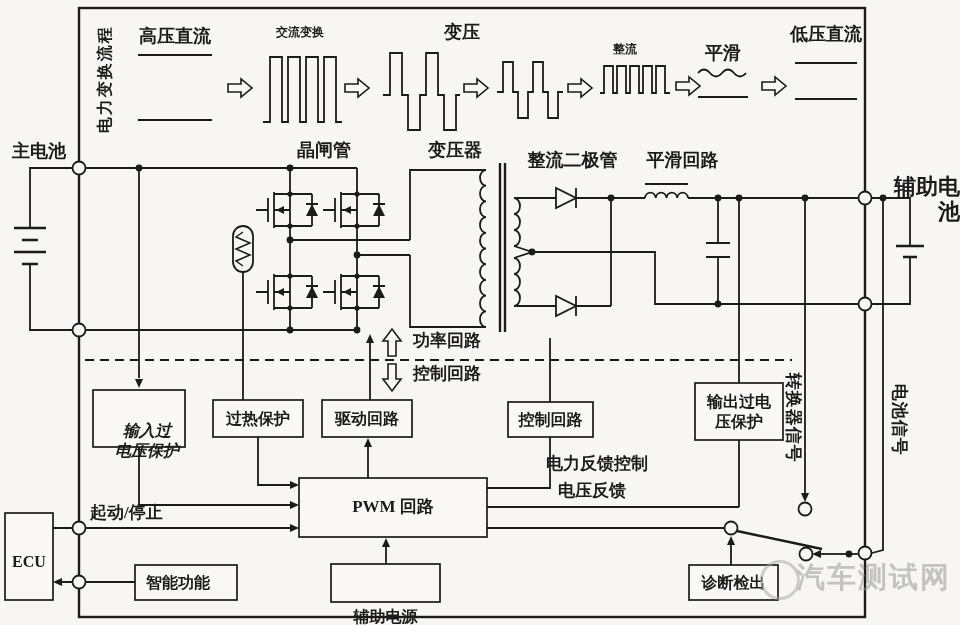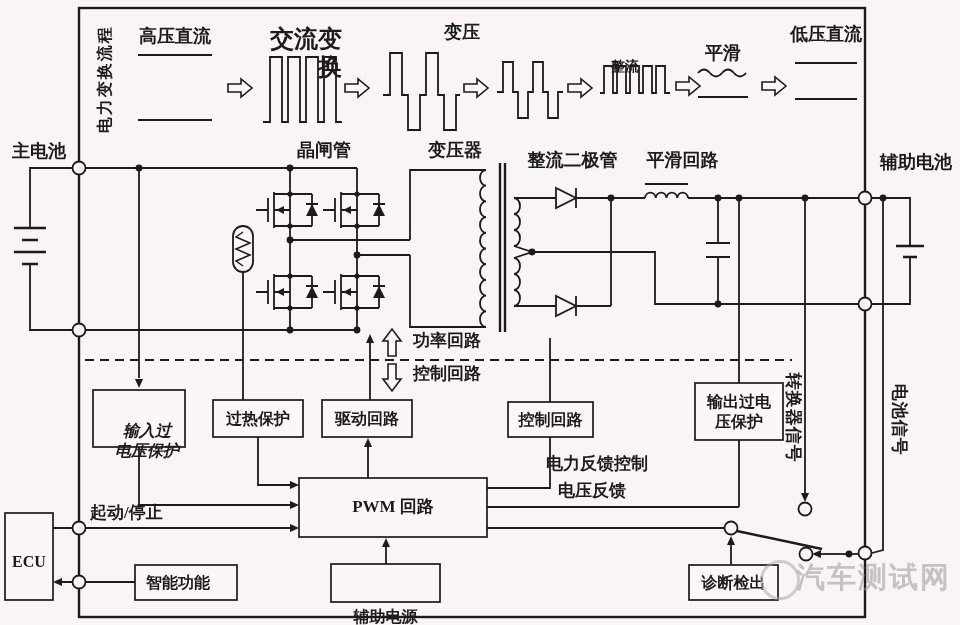--- a/index.html
+++ b/index.html
@@ -240,32 +240,32 @@
     <rect x="135" y="565" width="102" height="35" class="box"></rect>
     <rect x="331" y="564" width="109" height="38" class="box"></rect>
     <rect x="689" y="565" width="89" height="35" class="box"></rect>
     <rect x="5" y="513" width="48" height="87" class="box"></rect>
   </g>
 </svg>
 
 <div class="lbl c rot-l" style="left:40px;top:70px;width:130px;font-size:16px;letter-spacing:2px;">电力变换流程</div>
 
 <div class="lbl c" style="left:133px;top:26px;width:84px;font-size:18px;">高压直流</div>
-<div class="lbl c" style="left:258px;top:26px;width:84px;font-size:24px;text-align:right;">交流变换</div>
+<div class="lbl c" style="left:258px;top:26px;width:84px;font-size:12px;">交流变换</div>
 <div class="lbl c" style="left:432px;top:22px;width:60px;font-size:18px;">变压</div>
-<div class="lbl c" style="left:595px;top:59px;width:60px;font-size:14px;">整流</div>
+<div class="lbl c" style="left:595px;top:43px;width:60px;font-size:12px;">整流</div>
 <div class="lbl c" style="left:693px;top:43px;width:60px;font-size:18px;">平滑</div>
 <div class="lbl c" style="left:784px;top:24px;width:84px;font-size:18px;">低压直流</div>
 
 <div class="lbl" style="left:12px;top:141px;font-size:18px;">主电池</div>
 <div class="lbl c" style="left:284px;top:140px;width:80px;font-size:18px;">晶闸管</div>
 <div class="lbl c" style="left:415px;top:140px;width:80px;font-size:18px;">变压器</div>
 <div class="lbl c" style="left:520px;top:150px;width:105px;font-size:18px;">整流二极管</div>
 <div class="lbl c" style="left:640px;top:150px;width:85px;font-size:18px;">平滑回路</div>
-<div class="lbl" style="left:880px;top:152px;font-size:18px;">辅助电池</div>
+<div class="lbl" style="left:880px;top:174px;font-size:22px;text-align:right;">辅助电池</div>
 
 <div class="lbl" style="left:413px;top:331px;font-size:17px;">功率回路</div>
 <div class="lbl" style="left:413px;top:364px;font-size:17px;">控制回路</div>
 
 <div class="boxlbl" style="left:93px;top:412px;width:108px;height:57px;font-style:italic;">输入过
 电压保护</div>
 <div class="boxlbl" style="left:213px;top:400px;width:90px;height:37px;">过热保护</div>
 <div class="boxlbl" style="left:322px;top:400px;width:90px;height:37px;">驱动回路</div>
 <div class="boxlbl" style="left:508px;top:402px;width:85px;height:35px;">控制回路</div>
 <div class="boxlbl" style="left:695px;top:383px;width:88px;height:57px;">输出过电

